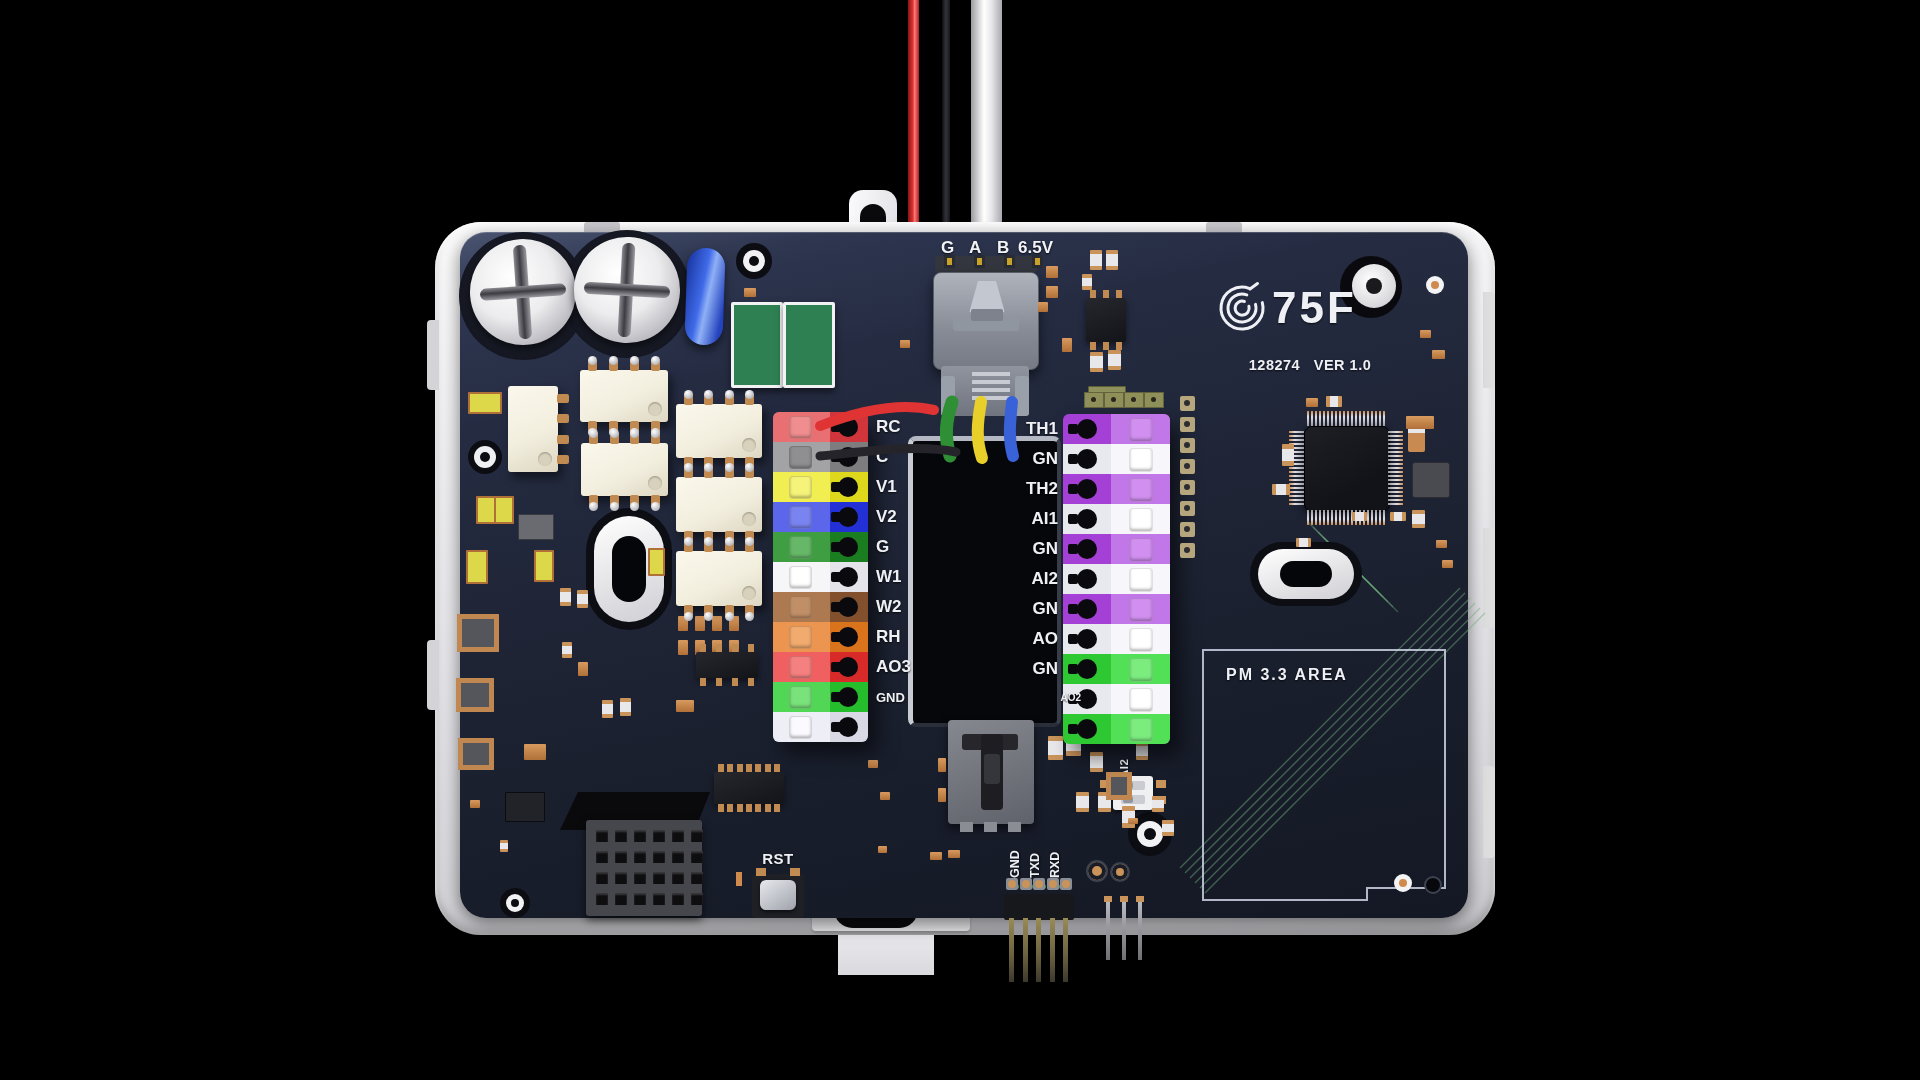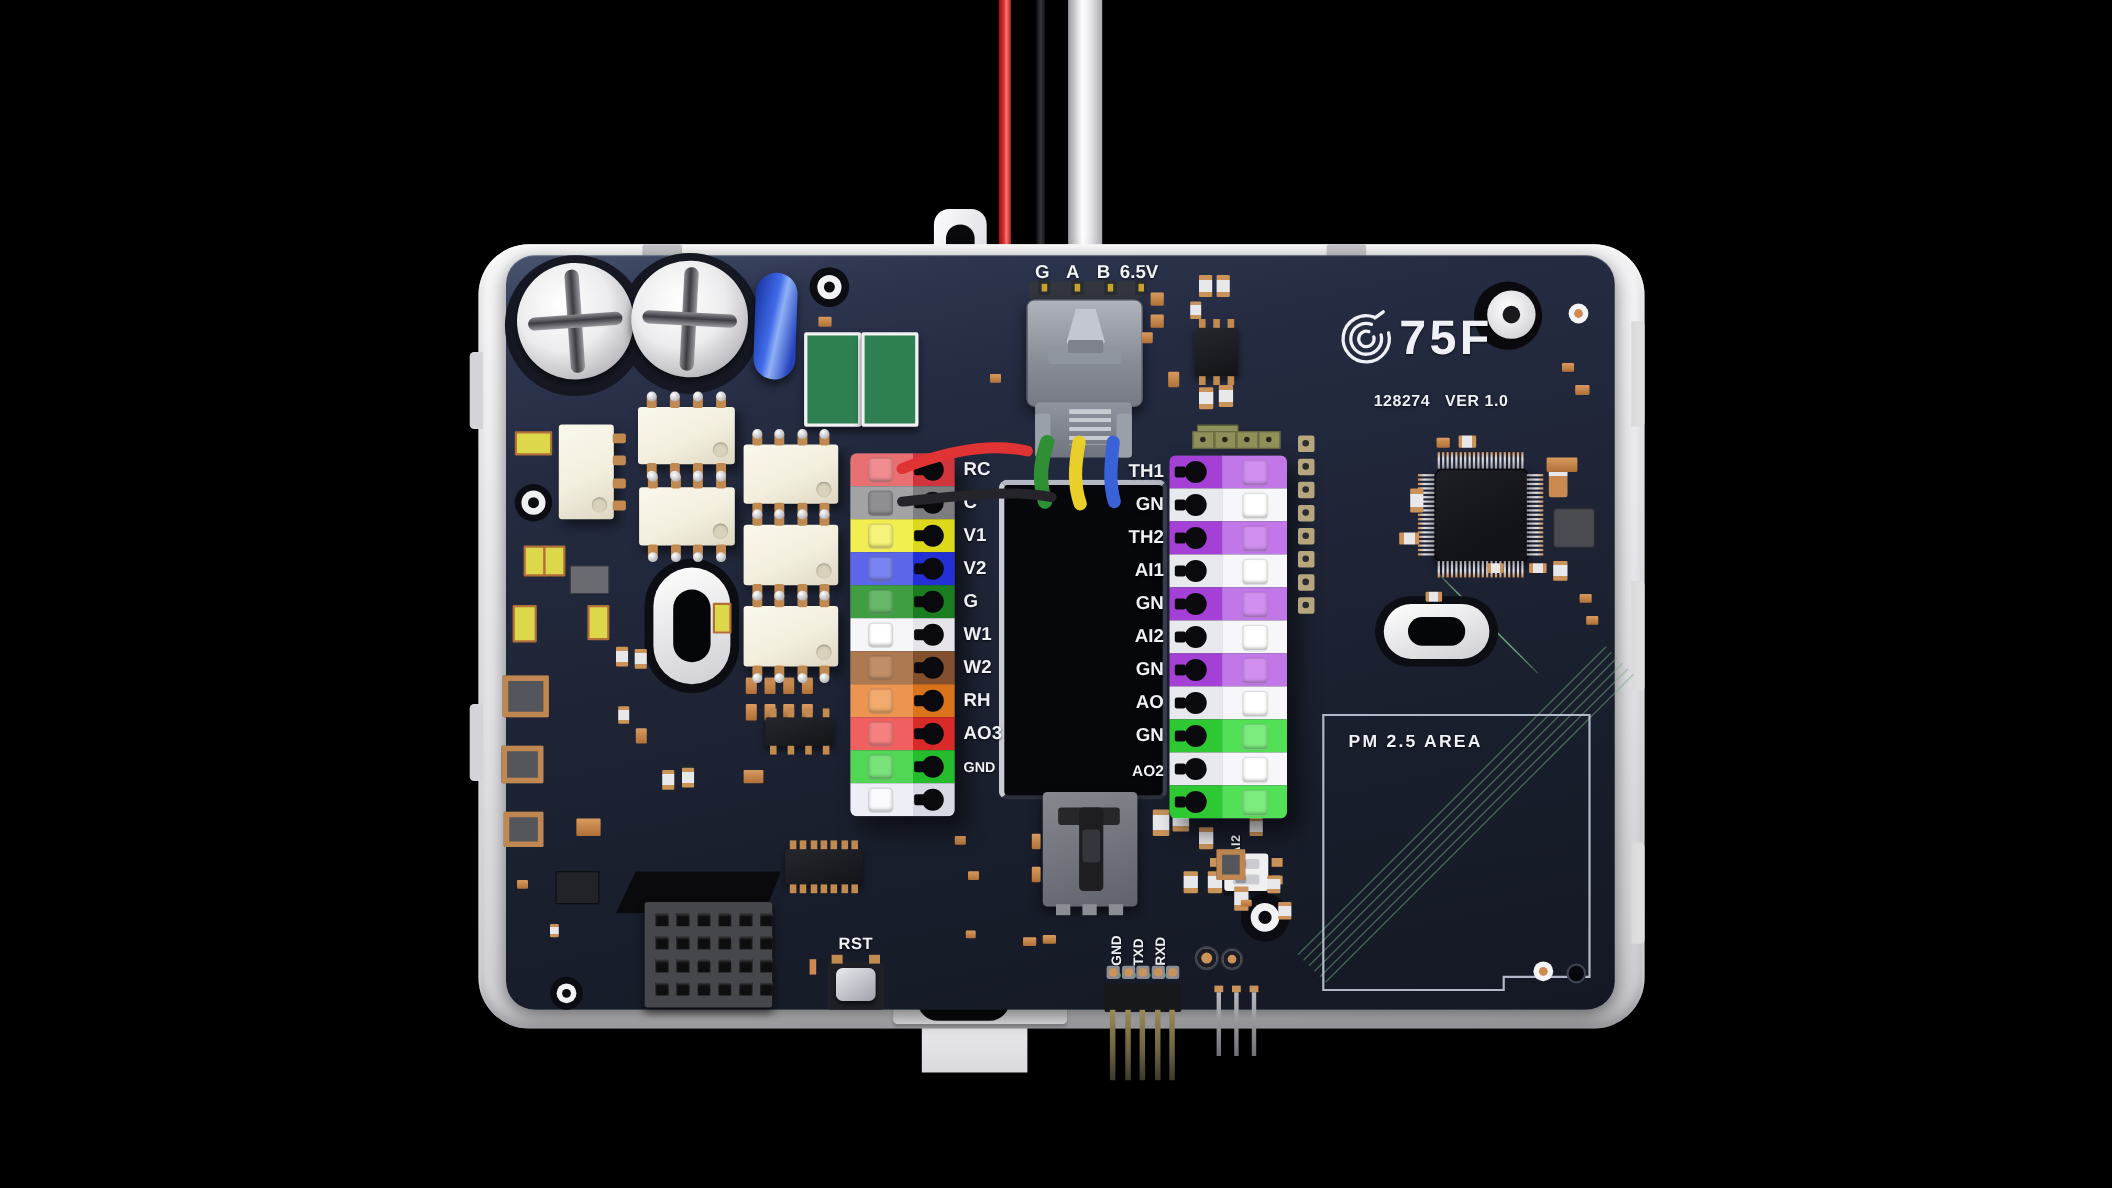--- a/index.html
+++ b/index.html
@@ -53,21 +53,21 @@
       <line x1="1480" y1="608" x2="1200" y2="888" stroke="#6faa7c" stroke-width="1.3" opacity="0.5"></line>
       <line x1="1485" y1="613" x2="1205" y2="893" stroke="#6faa7c" stroke-width="1.3" opacity="0.5"></line>
       <line x1="1308" y1="522" x2="1378" y2="592" stroke="#6faa7c" stroke-width="1.2" opacity="0.4"></line>
       <line x1="1313" y1="527" x2="1383" y2="597" stroke="#6faa7c" stroke-width="1.2" opacity="0.4"></line>
       <line x1="1318" y1="532" x2="1388" y2="602" stroke="#6faa7c" stroke-width="1.2" opacity="0.4"></line>
       <line x1="1323" y1="537" x2="1393" y2="607" stroke="#6faa7c" stroke-width="1.2" opacity="0.4"></line>
       <line x1="1328" y1="542" x2="1398" y2="612" stroke="#6faa7c" stroke-width="1.2" opacity="0.4"></line>
       <polygon points="1203,900 1367,900 1367,888 1445,888 1445,650 1203,650" fill="none" stroke="rgba(205,212,228,0.85)" stroke-width="2"></polygon>
     </svg>
 
-  <div class="lbl" style="left:1226px;top:666px;width:220px;font-size:16px;letter-spacing:2px;">PM  2.5  AREA</div>
+  <div class="lbl" style="left:1226px;top:666px;width:220px;font-size:16px;letter-spacing:2px;">PM  3.3  AREA</div>
 
   <div class="abs" style="left:459px;top:232px;width:128px;height:128px;border-radius:50%;background:radial-gradient(circle,#191c27 55%,#0e1018);"></div>
   <div class="abs" style="left:563px;top:230px;width:128px;height:128px;border-radius:50%;background:radial-gradient(circle,#191c27 55%,#0e1018);"></div>
   <div class="abs" style="left:470px;top:239px;width:106px;height:106px;border-radius:50%;transform:rotate(-4deg);background:radial-gradient(circle at 40% 35%,#ffffff,#ececee 45%,#bcbcc2 75%,#96969c);box-shadow:0 4px 8px rgba(0,0,0,.6);">
     <div class="abs" style="left:46px;top:6px;width:13px;height:94px;border-radius:6px;background:linear-gradient(90deg,#8a8a90,#3c3c42 45%,#9a9aa0);"></div>
     <div class="abs" style="left:10px;top:47px;width:86px;height:12px;border-radius:6px;background:linear-gradient(180deg,#8a8a90,#3c3c42 45%,#9a9aa0);"></div>
   </div>
   <div class="abs" style="left:574px;top:237px;width:106px;height:106px;border-radius:50%;transform:rotate(3deg);background:radial-gradient(circle at 40% 35%,#ffffff,#ececee 45%,#bcbcc2 75%,#96969c);box-shadow:0 4px 8px rgba(0,0,0,.6);">
     <div class="abs" style="left:46px;top:6px;width:13px;height:94px;border-radius:6px;background:linear-gradient(90deg,#8a8a90,#3c3c42 45%,#9a9aa0);"></div>
     <div class="abs" style="left:10px;top:47px;width:86px;height:12px;border-radius:6px;background:linear-gradient(180deg,#8a8a90,#3c3c42 45%,#9a9aa0);"></div>
@@ -719,21 +719,21 @@
   <div id="rt-labels" class="abs" style="left:0;top:0;">
       <div style="position: absolute; left: 998px; top: 419px; width: 60px; text-align: right; font-size: 17px; font-weight: 600; color: rgb(238, 240, 244); text-shadow: rgba(0, 0, 0, 0.75) 0px 1px 2px;">TH1</div>
       <div style="position: absolute; left: 998px; top: 449px; width: 60px; text-align: right; font-size: 17px; font-weight: 600; color: rgb(238, 240, 244); text-shadow: rgba(0, 0, 0, 0.75) 0px 1px 2px;">GN</div>
       <div style="position: absolute; left: 998px; top: 479px; width: 60px; text-align: right; font-size: 17px; font-weight: 600; color: rgb(238, 240, 244); text-shadow: rgba(0, 0, 0, 0.75) 0px 1px 2px;">TH2</div>
       <div style="position: absolute; left: 998px; top: 509px; width: 60px; text-align: right; font-size: 17px; font-weight: 600; color: rgb(238, 240, 244); text-shadow: rgba(0, 0, 0, 0.75) 0px 1px 2px;">AI1</div>
       <div style="position: absolute; left: 998px; top: 539px; width: 60px; text-align: right; font-size: 17px; font-weight: 600; color: rgb(238, 240, 244); text-shadow: rgba(0, 0, 0, 0.75) 0px 1px 2px;">GN</div>
       <div style="position: absolute; left: 998px; top: 569px; width: 60px; text-align: right; font-size: 17px; font-weight: 600; color: rgb(238, 240, 244); text-shadow: rgba(0, 0, 0, 0.75) 0px 1px 2px;">AI2</div>
       <div style="position: absolute; left: 998px; top: 599px; width: 60px; text-align: right; font-size: 17px; font-weight: 600; color: rgb(238, 240, 244); text-shadow: rgba(0, 0, 0, 0.75) 0px 1px 2px;">GN</div>
       <div style="position: absolute; left: 998px; top: 629px; width: 60px; text-align: right; font-size: 17px; font-weight: 600; color: rgb(238, 240, 244); text-shadow: rgba(0, 0, 0, 0.75) 0px 1px 2px;">AO</div>
       <div style="position: absolute; left: 998px; top: 659px; width: 60px; text-align: right; font-size: 17px; font-weight: 600; color: rgb(238, 240, 244); text-shadow: rgba(0, 0, 0, 0.75) 0px 1px 2px;">GN</div>
-      <div style="position: absolute; left: 998px; top: 692px; width: 60px; text-align: right; font-size: 14px; font-weight: 600; color: rgb(238, 240, 244); text-shadow: rgba(0, 0, 0, 0.75) 0px 1px 2px;">AO2</div>
+      <div style="position: absolute; left: 1021px; top: 692px; width: 60px; text-align: right; font-size: 10px; font-weight: 600; color: rgb(238, 240, 244); text-shadow: rgba(0, 0, 0, 0.75) 0px 1px 2px;">AO2</div>
     </div>
   <div id="comm-labels" class="abs" style="left:0;top:0;">
       <div style="position: absolute; left: 941px; top: 238px; font-size: 17px; font-weight: 700; color: rgb(242, 243, 247); text-shadow: rgba(0, 0, 0, 0.8) 0px 1px 2px;">G</div>
       <div style="position: absolute; left: 969px; top: 238px; font-size: 17px; font-weight: 700; color: rgb(242, 243, 247); text-shadow: rgba(0, 0, 0, 0.8) 0px 1px 2px;">A</div>
       <div style="position: absolute; left: 997px; top: 238px; font-size: 17px; font-weight: 700; color: rgb(242, 243, 247); text-shadow: rgba(0, 0, 0, 0.8) 0px 1px 2px;">B</div>
       <div style="position: absolute; left: 1018px; top: 238px; font-size: 17px; font-weight: 700; color: rgb(242, 243, 247); text-shadow: rgba(0, 0, 0, 0.8) 0px 1px 2px;">6.5V</div>
     </div>
   <div id="uart" class="abs" style="left:0;top:0;">
       <div style="position: absolute; left: 1008px; top: 836px; height: 42px; font-size: 12.5px; font-weight: 700; color: rgb(238, 240, 244); writing-mode: vertical-rl; transform: rotate(180deg); text-shadow: rgba(0, 0, 0, 0.75) 0px 1px 2px;">GND</div>
       <div style="position: absolute; left: 1028px; top: 836px; height: 42px; font-size: 12.5px; font-weight: 700; color: rgb(238, 240, 244); writing-mode: vertical-rl; transform: rotate(180deg); text-shadow: rgba(0, 0, 0, 0.75) 0px 1px 2px;">TXD</div>

